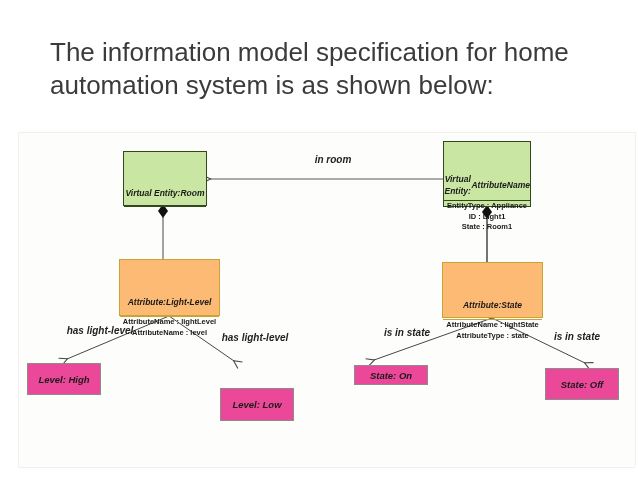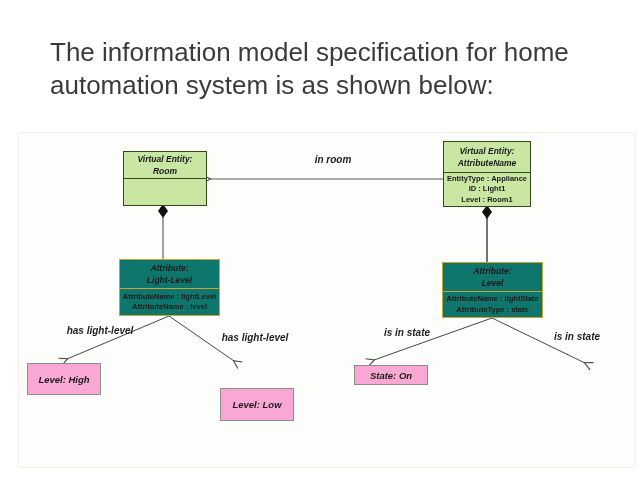--- a/index.html
+++ b/index.html
@@ -13,32 +13,32 @@
     font-size:26px;line-height:33px;font-weight:400;color:#3b3b3b;letter-spacing:0px;
   }
   .panel{
     position:absolute;left:18px;top:132px;width:618px;height:336px;
     background:#fdfdfb;border:1px solid #f1f0ec;box-sizing:border-box;
   }
   .connector-layer{position:absolute;left:0;top:0;width:638px;height:478px;pointer-events:none;}
   .box{position:absolute;box-sizing:border-box;display:flex;flex-direction:column;}
   .entity{background:#c9e6a3;border:1.5px solid #33491d;}
   .entity .box-header{border-bottom:1.5px solid #33491d;}
-  .attribute{background:#0f766e;border:1.3px solid #c9a430;}
+  .attribute{background:#fdba74;border:1.3px solid #c9a430;}
   .attribute .box-header{border-bottom:1.3px solid #c9a430;}
   .box-header{
-    flex:0 0 auto;display:flex;flex-direction:column;justify-content:center;align-items:center;
-    font-style:italic;font-weight:700;font-size:8.5px;line-height:12px;color:#1a1a1a;text-align:center;
+    flex:0 0 auto;display:flex;flex-direction:row;justify-content:center;align-items:center;
+    font-style:italic;font-weight:700;font-size:8.5px;line-height:12px;color:#1a1a1a;text-align:center;margin-top:28px;
   }
   .box-body{
     flex:1 1 auto;display:flex;flex-direction:column;justify-content:center;align-items:center;
     font-weight:700;font-size:7.5px;line-height:10.5px;color:#1a1a1a;text-align:center;
   }
   .leaf{
-    background:#f9a8d4;border:1.5px solid #8c8c8c;align-items:center;justify-content:center;
+    background:#ec4899;border:1.5px solid #8c8c8c;align-items:center;justify-content:center;
     font-style:italic;font-weight:700;font-size:9.5px;color:#1a1a1a;text-align:center;
   }
   .edge-label{
     position:absolute;transform:translateX(-50%);white-space:nowrap;
     font-style:italic;font-weight:700;font-size:10px;color:#222222;
   }
 </style>
 </head>
 <body>
 
@@ -76,49 +76,50 @@
   </div>
 
   <div class="box entity" style="left:443px;top:141px;width:88px;height:66px">
     <div class="box-header" style="height:30px">
       <span>Virtual Entity:</span>
       <span>AttributeName</span>
     </div>
     <div class="box-body">
       <div>EntityType : Appliance</div>
       <div>ID : Light1</div>
-      <div>Level : Room1</div>
+      <div>State : Room1</div>
     </div>
   </div>
 
   <div class="box attribute" style="left:119px;top:259px;width:101px;height:57px">
     <div class="box-header" style="height:28px">
       <span>Attribute:</span>
       <span>Light-Level</span>
     </div>
     <div class="box-body">
       <div>AttributeName : lightLevel</div>
       <div>AttributeName : level</div>
     </div>
   </div>
 
   <div class="box attribute" style="left:442px;top:262px;width:101px;height:56px">
     <div class="box-header" style="height:28px">
       <span>Attribute:</span>
-      <span>Level</span>
+      <span>State</span>
     </div>
     <div class="box-body">
       <div>AttributeName : lightState</div>
       <div>AttributeType : state</div>
     </div>
   </div>
 
   <div class="box leaf" style="left:27px;top:363px;width:74px;height:32px">Level: High</div>
   <div class="box leaf" style="left:220px;top:388px;width:74px;height:33px">Level: Low</div>
   <div class="box leaf" style="left:354px;top:365px;width:74px;height:20px">State: On</div>
+  <div class="box leaf" style="left:545px;top:368px;width:74px;height:32px">State: Off</div>
 
   <span class="edge-label" style="left:333px;top:154px">in room</span>
   <span class="edge-label" style="left:100px;top:325px">has light-level</span>
   <span class="edge-label" style="left:255px;top:332px">has light-level</span>
   <span class="edge-label" style="left:407px;top:327px">is in state</span>
   <span class="edge-label" style="left:577px;top:331px">is in state</span>
 
 </div>
 
 </body></html>

